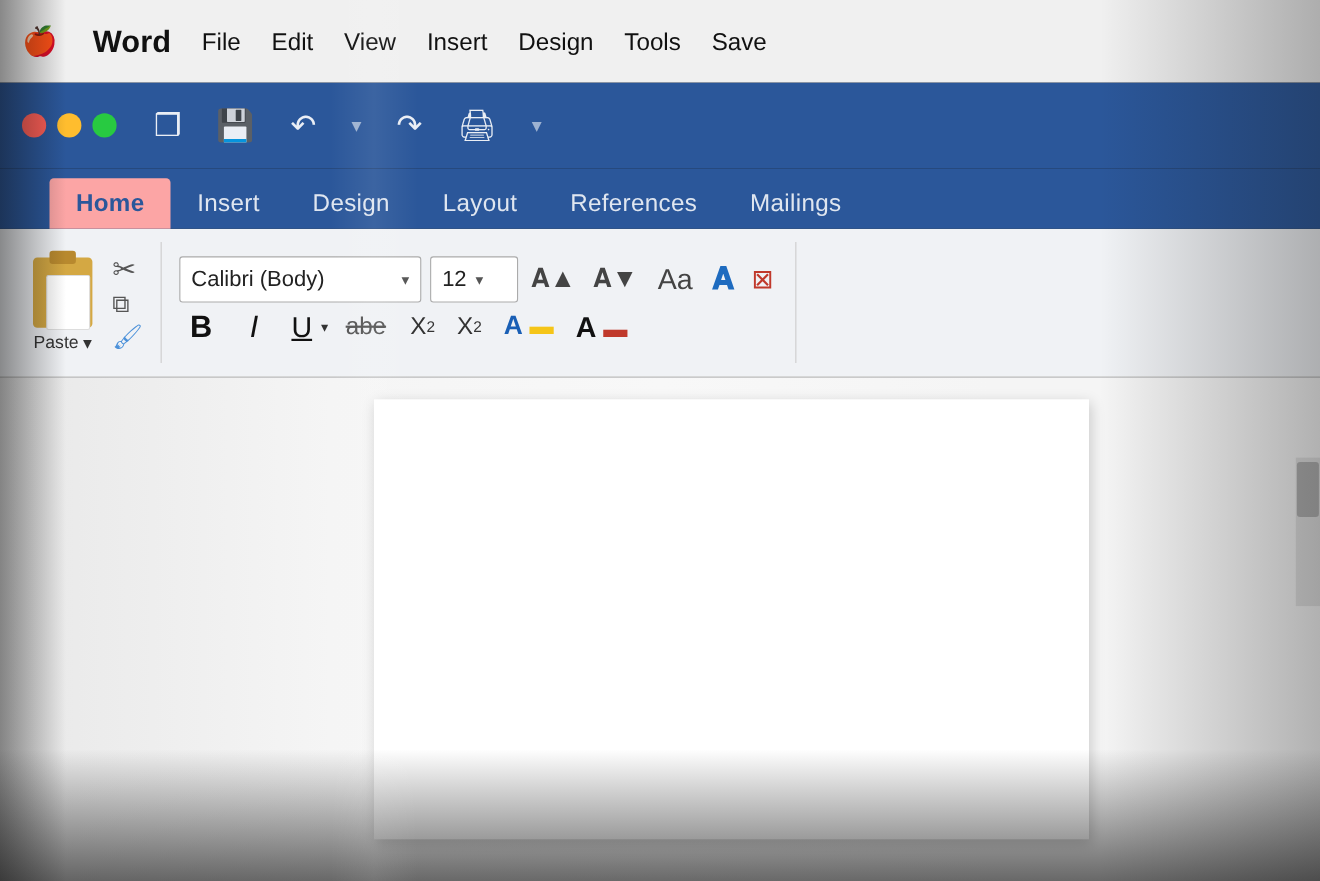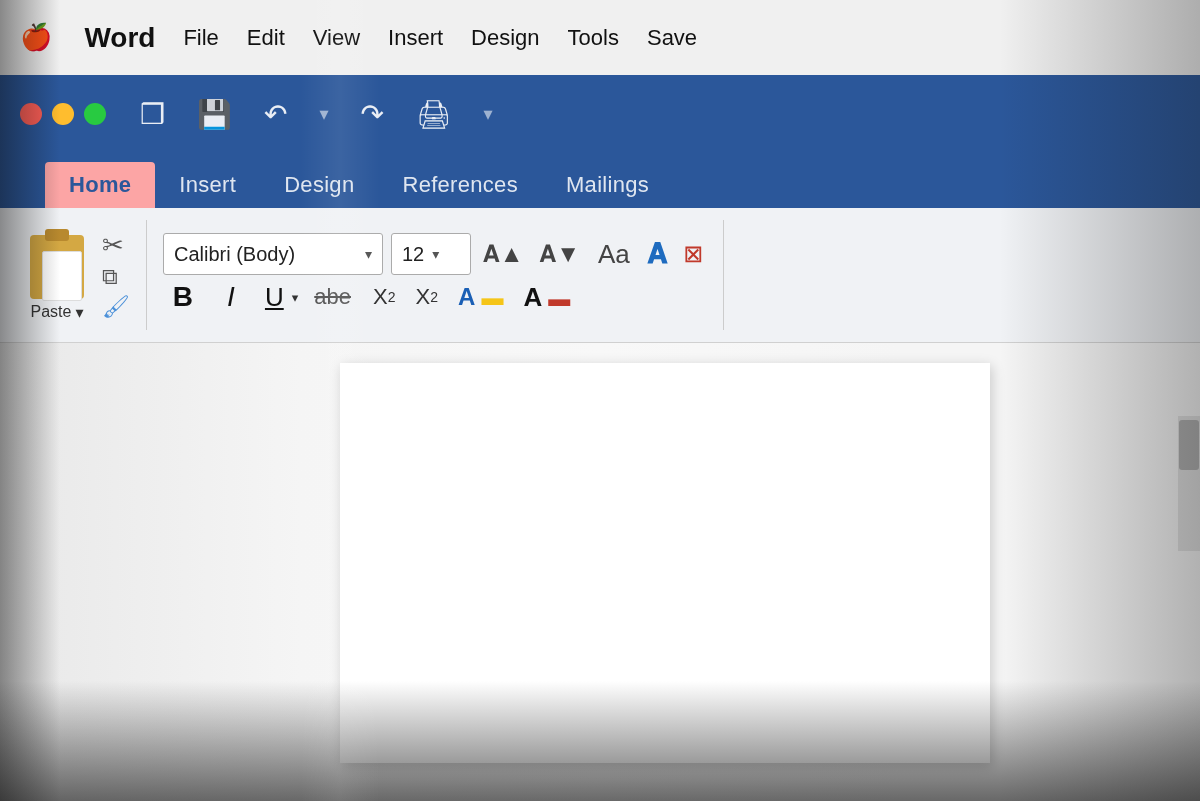--- a/index.html
+++ b/index.html
@@ -511,20 +511,21 @@
     <span class="toolbar-icon" style="font-size:18px; color:rgba(255,255,255,0.6);">▾</span>
     <span class="toolbar-icon">↷</span>
     <span class="toolbar-icon">🖨</span>
     <span class="toolbar-icon" style="font-size:18px; color:rgba(255,255,255,0.6);">▾</span>
   </div>
 
   <div class="ribbon-tabs">
     <div class="ribbon-tab active">Home</div>
     <div class="ribbon-tab">Insert</div>
     <div class="ribbon-tab">Design</div>
+    <div class="ribbon-tab">Layout</div>
     <div class="ribbon-tab">References</div>
     <div class="ribbon-tab">Mailings</div>
   </div>
 
   <div class="ribbon-content">
 
     <div class="ribbon-section">
       <div class="clipboard-area">
         <div class="clipboard-icon">
           <div class="clipboard-clip"></div>

